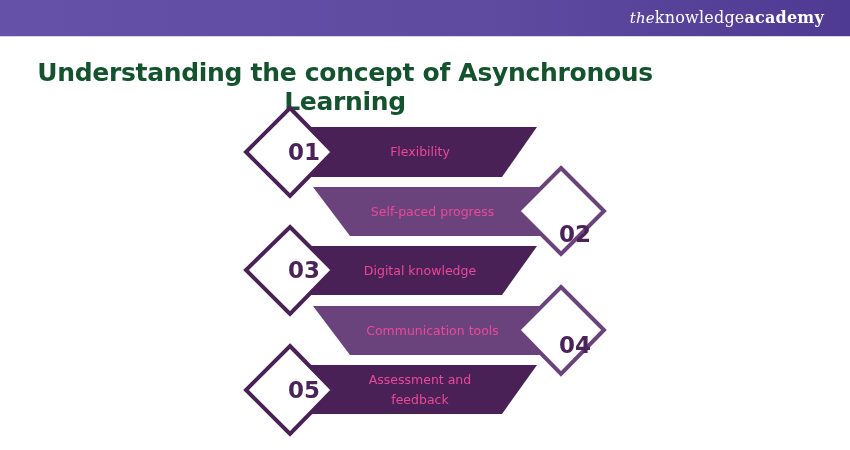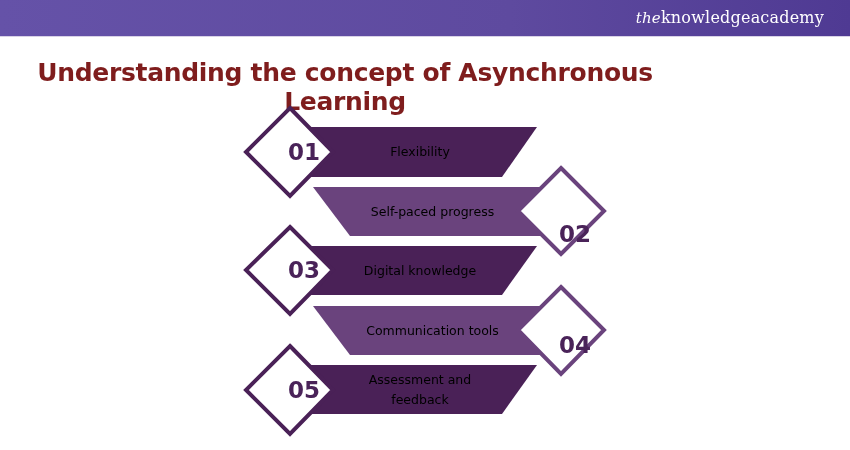--- a/index.html
+++ b/index.html
@@ -12,29 +12,29 @@
     position: absolute; left: 0; top: 0; width: 850px; height: 36px;
     background: linear-gradient(90deg, #6552a8 0%, #5e4a9f 60%, #4f3a93 100%);
     border-bottom: 1px solid #d8d2e6;
   }
   .brand {
     position: absolute; right: 26px; top: 8px;
     color: #ffffff; font-family: "DejaVu Serif", serif; font-size: 16px;
     letter-spacing: 0.2px;
   }
   .brand .the { font-style: italic; font-size: 15px; }
-  .brand .academy { font-weight: normal; margin-top: 12px; }
+  .brand .academy { font-weight: bold; margin-top: 12px; }
   .title {
     position: absolute; left: 0; top: 58px; width: 690px; text-align: center;
-    color: #7f1d1d; font-family: "DejaVu Sans", sans-serif; font-weight: bold;
+    color: #14532d; font-family: "DejaVu Sans", sans-serif; font-weight: bold;
     font-size: 25px; letter-spacing: -0.3px;
   }
   svg.diagram { position: absolute; left: 0; top: 0; }
   .lbl {
-    position: absolute; color: #000000; font-family: "DejaVu Sans", sans-serif;
+    position: absolute; color: #ec4899; font-family: "DejaVu Sans", sans-serif;
     font-size: 12.5px; text-align: center; line-height: 20px;
     display: flex; align-items: center; justify-content: center;
   }
   .num {
     position: absolute; font-family: "DejaVu Sans", sans-serif; font-weight: bold;
     font-size: 23px; color: #4a2359; text-align: right; width: 60px;
     line-height: 26px;
   }
 </style>
 </head>

